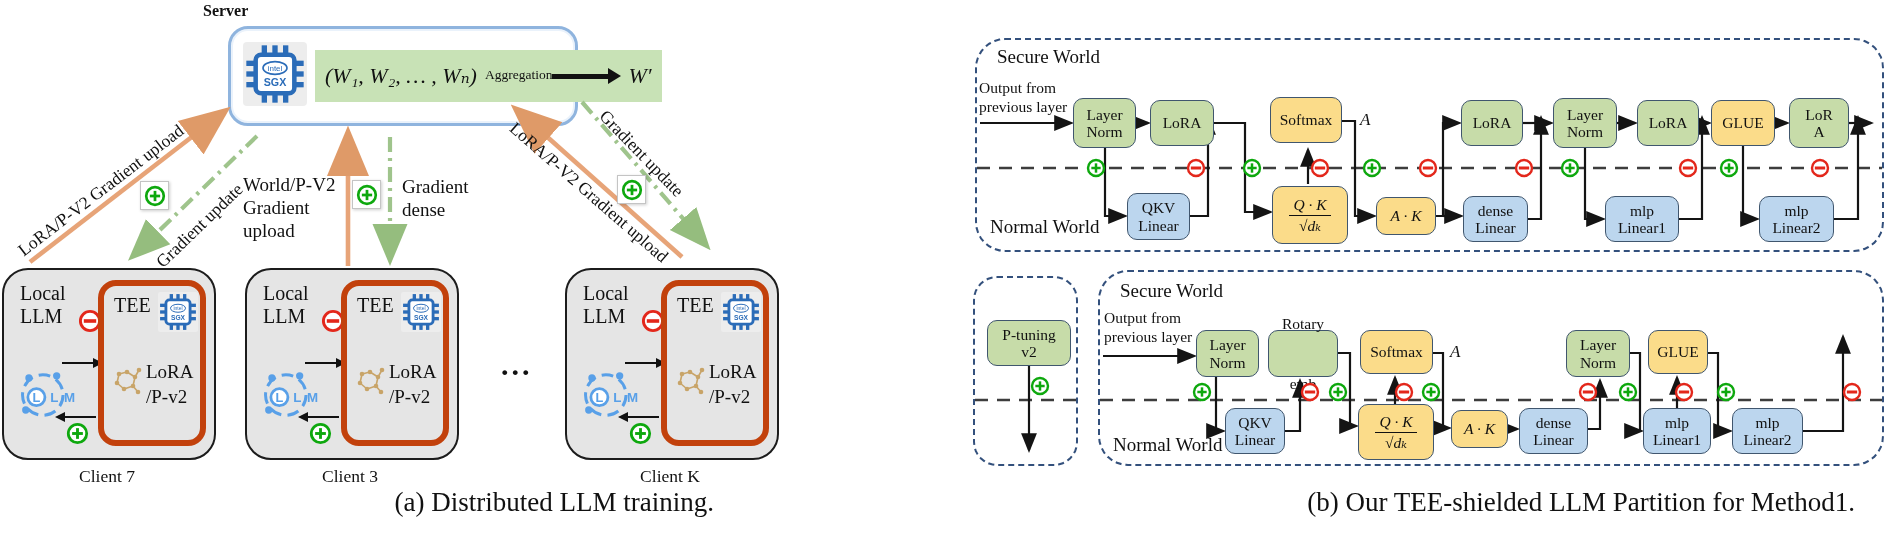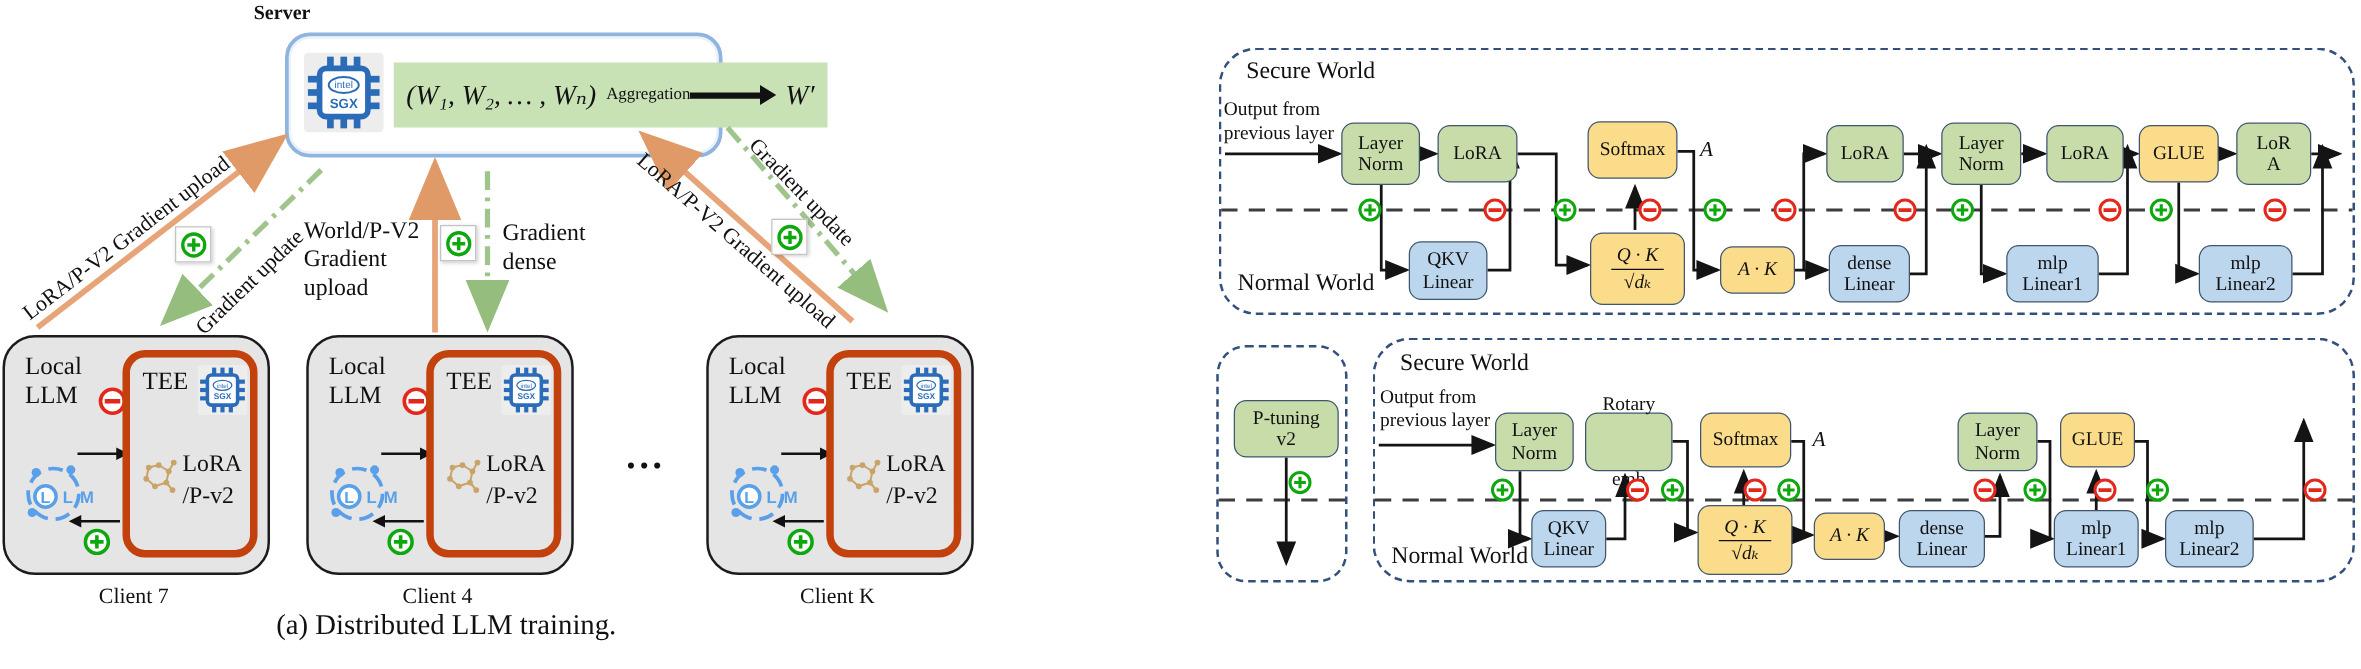--- a/index.html
+++ b/index.html
@@ -26,21 +26,21 @@
   .harrow{position:absolute;height:2.4px;background:#111;}
   .harrow.r::after{content:"";position:absolute;right:-9px;top:-4.3px;
      border-left:10px solid #111;border-top:5.5px solid transparent;border-bottom:5.5px solid transparent;}
   .harrow.l::before{content:"";position:absolute;left:-9px;top:-4.3px;
      border-right:10px solid #111;border-top:5.5px solid transparent;border-bottom:5.5px solid transparent;}
   .rot-label{font-size:17.5px;white-space:nowrap;transform-origin:0 0;}
   .mid-lines{font-size:19px;line-height:1.22;}
   .sign-boxed{background:#fff;border:1px solid #c4c4c4;box-shadow:1px 1px 3px rgba(0,0,0,.2);
               width:27px;height:27px;display:flex;align-items:center;justify-content:center;}
   .ellipsis{font-size:30px;font-weight:bold;letter-spacing:3px;}
-  .caption{font-size:23px;text-align:center;}
+  .caption{font-size:27px;text-align:right;}
   
   .world-box{border:2px dashed #33507C;border-radius:30px;position:absolute;box-sizing:border-box;}
   .world-label{font-size:19px;}
   .io-label{font-size:15.5px;line-height:1.25;}
   .node{position:absolute;border:1.8px solid #40566E;border-radius:10px;box-sizing:border-box;
         display:flex;flex-direction:column;align-items:center;justify-content:center;
         font-size:15.5px;line-height:1.12;text-align:center;}
   .node.green{background:#C7DCA9;}
   .node.yellow{background:#FBDC8A;}
   .node.blue{background:#BCD6EE;}
@@ -285,21 +285,21 @@
                 <circle cx="7" cy="8" r="2.3" fill="#C8A468"></circle>
                 <circle cx="27" cy="4" r="2.3" fill="#C8A468"></circle>
                 <circle cx="26" cy="26" r="2.3" fill="#C8A468"></circle>
               </svg></span>
       <div class="abs lora-text" style="left:42px;top:74px;">
         <div>LoRA</div>
               <div>/P-v2</div>
       </div>
     </div>
   </div>
-  <div class="client-label" style="width:210px;margin-top:6px;">Client 4</div>
+  <div class="client-label" style="width:210px;margin-top:6px;">Client 3</div>
       </div>
       <div class="abs" style="left: 565px; top: 268px;">
   <div class="client-box" style="position:relative;">
     <div class="abs client-text" style="left:16px;top:12px;">
       <div>Local</div>
             <div>LLM</div>
     </div>
     <span class="abs" style="left:74px;top:39px;"><svg width="24" height="24" viewBox="0 0 24 24">
   <circle cx="12" cy="12" r="9.6" fill="#fff" stroke="#E3271B" stroke-width="2.9"></circle>
               <line x1="5.8" y1="12" x2="18.2" y2="12" stroke="#E3271B" stroke-width="3.6"></line>
@@ -683,13 +683,14 @@
         </svg>
       </span>
       <span class="abs sign" style="left: 1842px; top: 382px;">
         <svg width="20" height="20" viewBox="0 0 24 24">
   <circle cx="12" cy="12" r="9.6" fill="#fff" stroke="#E3271B" stroke-width="2.9"></circle>
           <line x1="5.8" y1="12" x2="18.2" y2="12" stroke="#E3271B" stroke-width="3.6"></line>
         </svg>
       </span>
     </div>
 
+  <div class="abs caption" style="left:955px;top:487px;width:900px;">(b) Our TEE-shielded LLM Partition for Method1.</div>
 </div>
 
 </body></html>

